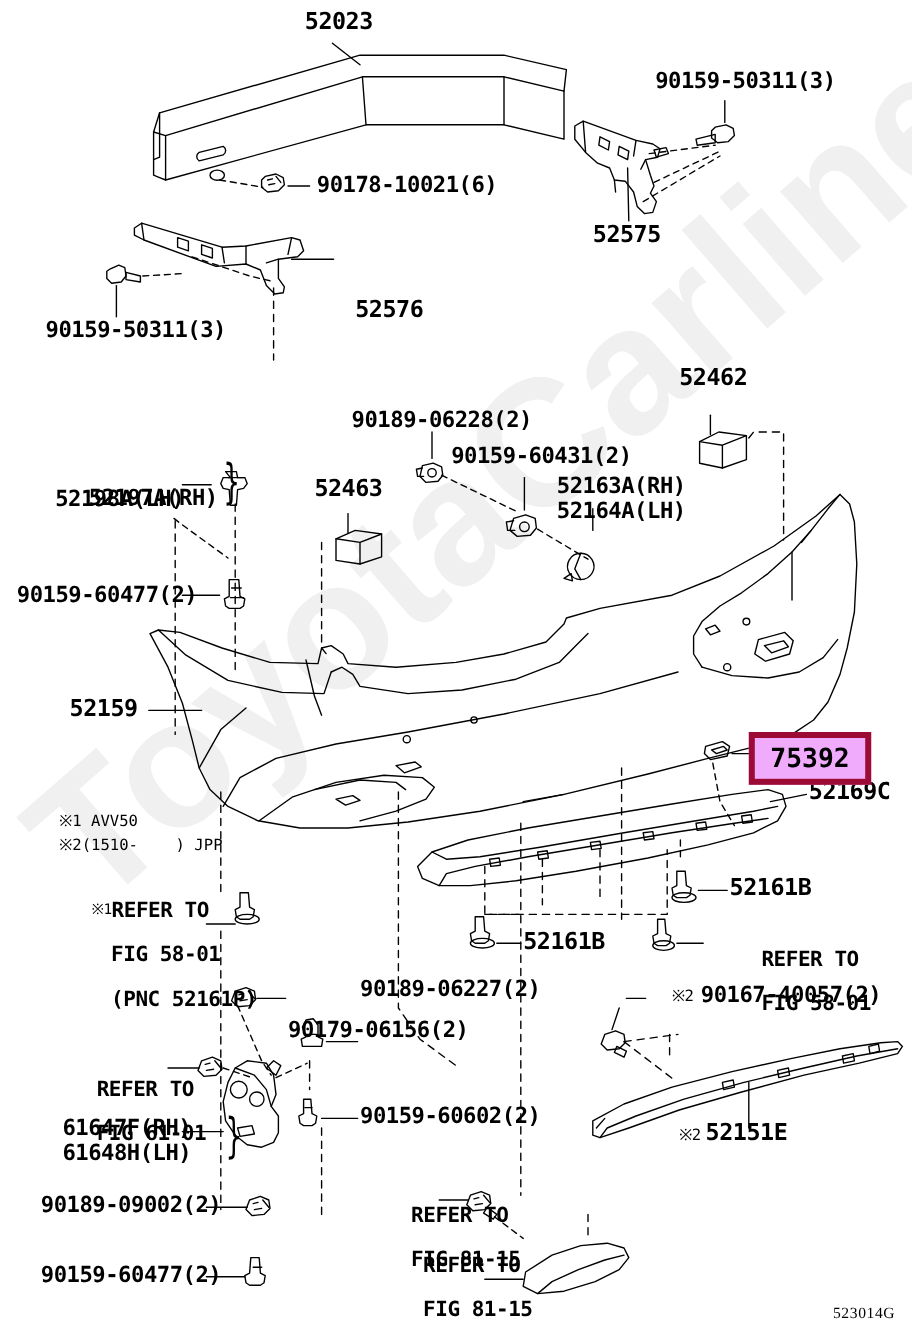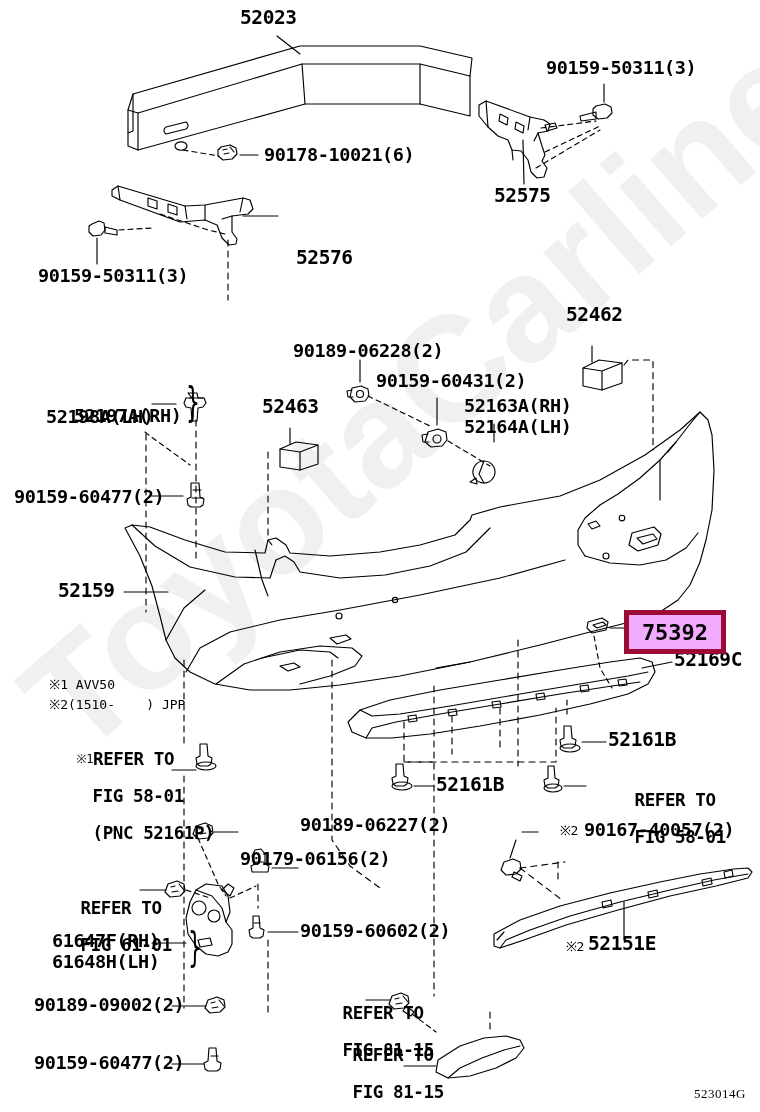--- a/index.html
+++ b/index.html
@@ -342,21 +342,21 @@
       <path d="M268,940 L268,1012" stroke-dasharray="6,5"></path>
       <path d="M490,1012 L490,1030" stroke-dasharray="6,5"></path>
 
     </g>
   </svg>
 
   <div class="hl" id="hl-75392" style="left:624px;top:610px;width:92px;height:34px;">
     <span>75392</span>
   </div>
 
-  <div class="lbl s20" style="left:240px;top:8px;">52023</div>
+  <div class="lbl s20" style="left:254px;top:8px;">52023</div>
   <div class="lbl s19" style="left:264px;top:145px;">90178-10021(6)</div>
   <div class="lbl s19" style="left:546px;top:58px;">90159-50311(3)</div>
   <div class="lbl s20" style="left:494px;top:186px;">52575</div>
   <div class="lbl s20" style="left:296px;top:205px;margin-top:43px;">52576</div>
   <div class="lbl s19" style="left:38px;top:266px;">90159-50311(3)</div>
 
   <div class="lbl s19" style="left:46px;top:406px;margin-left:28px;">52197A(RH)</div>
   <div class="lbl s19" style="left:46px;top:407px;">52198A(LH)</div>
   <div class="brace" style="left:186px;top:379px;">}</div>
 

